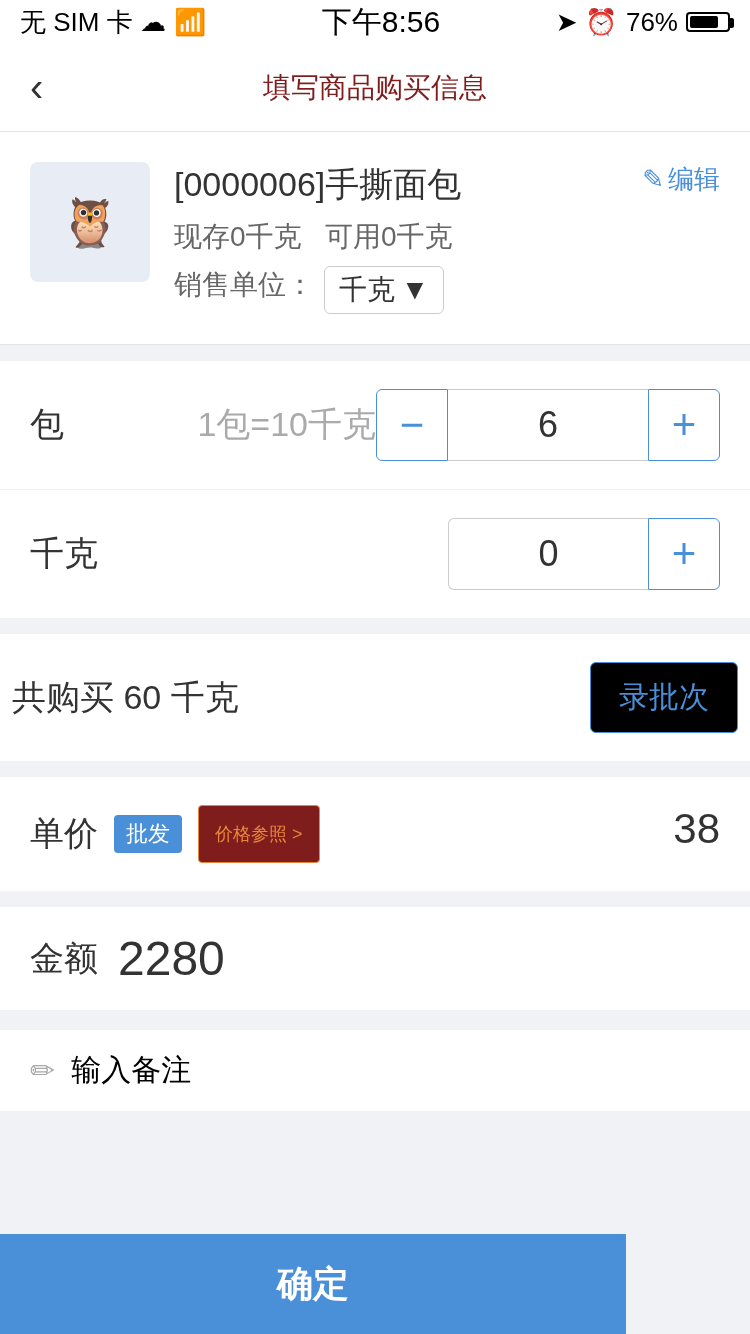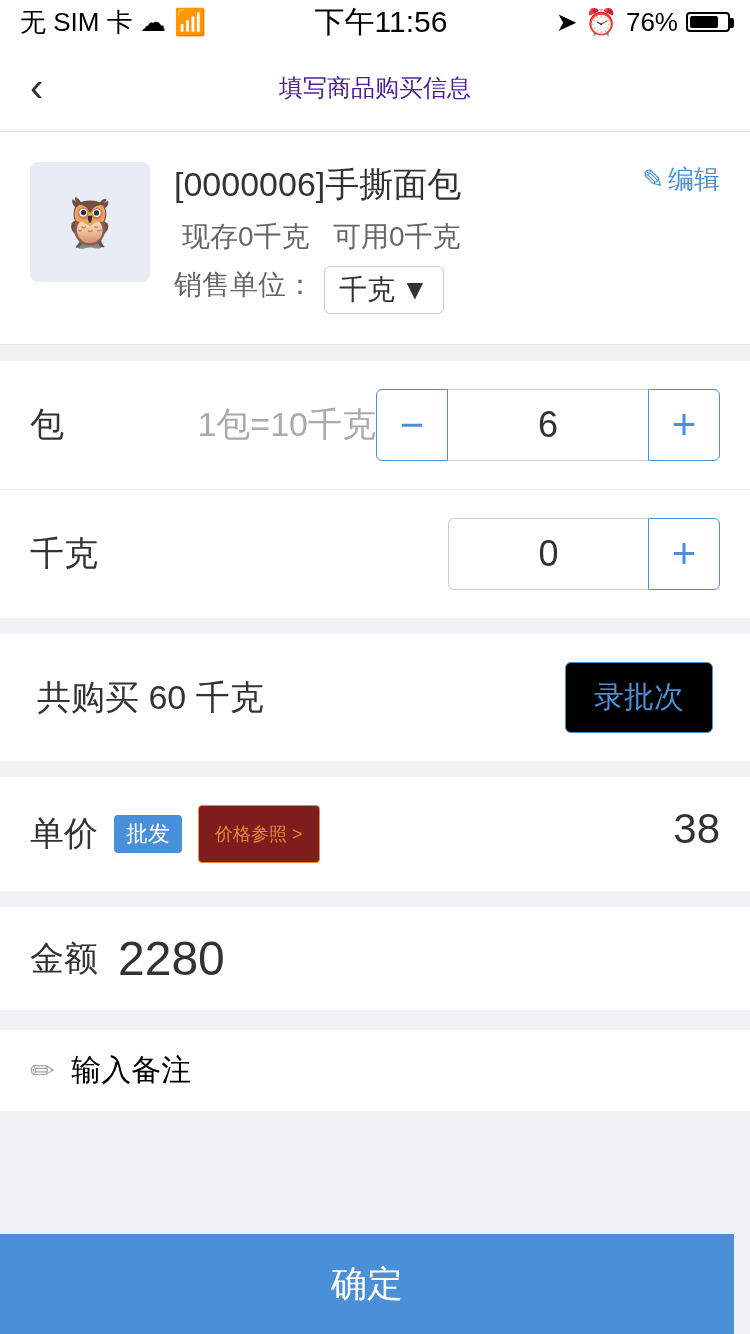--- a/index.html
+++ b/index.html
@@ -71,23 +71,23 @@
       position: relative;
     }
     .nav-back {
       position: absolute;
       left: 30px;
       font-size: 40px;
       color: #333;
       cursor: pointer;
     }
     .nav-title {
-      font-size: 24px;
+      font-size: 28px;
       font-weight: 500;
-      color: #4c1d95;
+      color: #7f1d1d;
     }
 
     
     .product-card {
       background: #fff;
       padding: 30px 30px;
       display: flex;
       align-items: flex-start;
       gap: 24px;
       border-bottom: 1px solid #e5e5e5;
@@ -98,21 +98,21 @@
       height: 120px;
       background: #e8edf5;
       border-radius: 8px;
       display: flex;
       align-items: center;
       justify-content: center;
       flex-shrink: 0;
     }
     .product-info { flex: 1; }
     .product-name { font-size: 34px; color: #333; font-weight: 500; margin-bottom: 10px; }
-    .product-stock { font-size: 28px; color: #666; margin-bottom: 10px; margin-left: 8px; }
+    .product-stock { font-size: 28px; color: #666; margin-bottom: 10px; }
     .product-unit { font-size: 28px; color: #666; display: flex; gap: 10px; }
     .unit-select {
       border: 1px solid #ccc;
       border-radius: 6px;
       padding: 4px 14px;
       font-size: 28px;
       background: #fff;
       color: #333;
       display: inline-flex;
       align-items: center;
@@ -178,21 +178,21 @@
       font-size: 36px;
       color: #333;
       background: #fff;
     }
     .qty-btn.right { border-radius: 0 6px 6px 0; }
     .qty-btn.left { border-radius: 6px 0 0 6px; }
 
     
     .total-row {
       background: #fff;
-      padding: 28px 37px;
+      padding: 28px 12px;
       display: flex;
       align-items: center;
       justify-content: space-between;
       margin-bottom: 16px;
     }
     .total-text { font-size: 34px; color: #333; }
     .total-text span { color: #333; font-weight: 500; }
     .batch-btn {
       border: 1.5px solid #4a90d9;
       color: #4a90d9;
@@ -267,30 +267,31 @@
       background: #f0f2f5;
       flex: 1;
       min-height: 300px;
     }
 
     
     .confirm-btn {
       position: fixed;
       bottom: 0;
       left: 0;
-      width: 734px;
+      width: 626px;
       height: 100px;
       background: #4a90d9;
       color: #fff;
       font-size: 36px;
       display: flex;
       align-items: center;
       justify-content: center;
       cursor: pointer;
       border: none;
+      font-weight: bold;
     }
 
     
     .owl-icon {
       font-size: 48px;
       color: #7a9cc0;
     }
 
     .page-wrapper {
       padding-bottom: 100px;
@@ -299,21 +300,21 @@
 </head>
 <body>
 
 <div class="page-wrapper">
 
   <div class="status-bar">
     <div class="status-left">
       <span>无 SIM 卡 ☁</span>
       <span>📶</span>
     </div>
-    <div class="status-center">下午11:56</div>
+    <div class="status-center">下午8:56</div>
     <div class="status-right">
       <span>➤</span>
       <span>⏰</span>
       <span>76%</span>
       <span class="battery-icon"></span>
     </div>
   </div>
 
   <div class="nav-bar">
     <span class="nav-back">‹</span>

